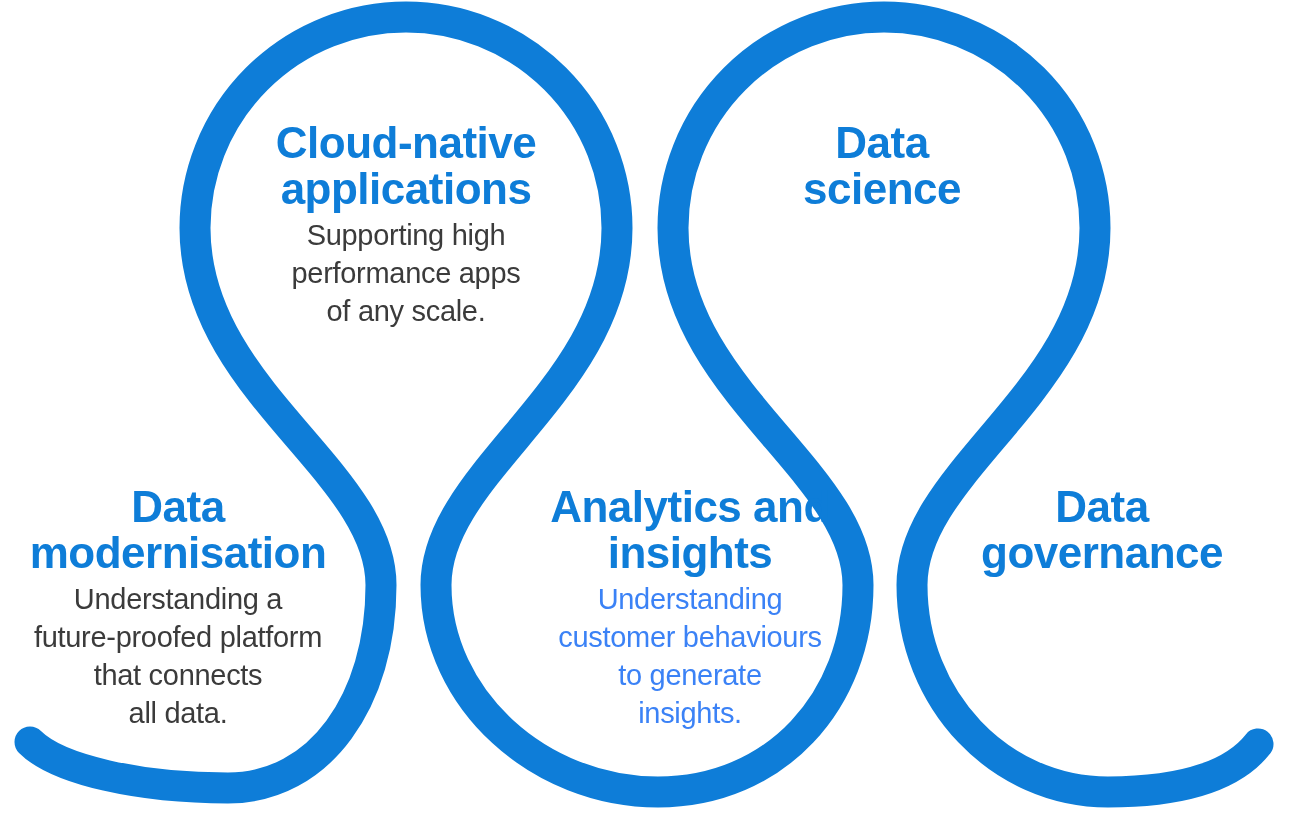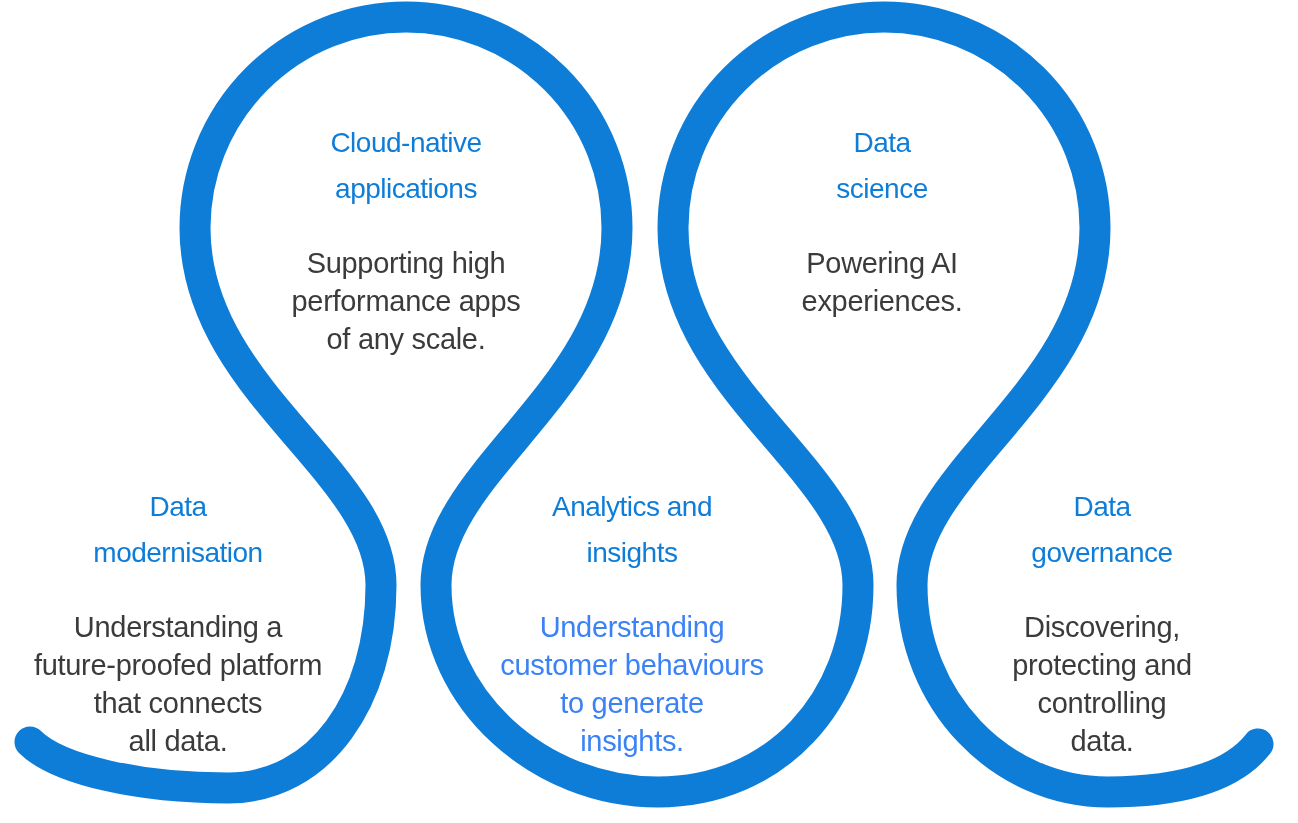--- a/index.html
+++ b/index.html
@@ -18,39 +18,39 @@
     width: 1298px;
     height: 823px;
     display: block;
   }
   .node {
     position: absolute;
     transform: translateX(-50%);
     text-align: center;
   }
   .node .title {
-    font-size: 28px;
-    font-weight: 400;
+    font-size: 44px;
+    font-weight: 700;
     line-height: 46px;
     white-space: pre-line;
     letter-spacing: -0.5px;
   }
   .node .desc {
-    margin-top: 32px;
+    margin-top: 4px;
     font-size: 29px;
     font-weight: 400;
     line-height: 38px;
     white-space: pre-line;
     letter-spacing: -0.3px;
   }
   
   .pos-cloud   { left: 406px;  top: 120px; }
   .pos-science { left: 882px;  top: 120px; }
   .pos-modern  { left: 178px;  top: 484px; }
-  .pos-analyt  { left: 632px;  top: 484px; }
+  .pos-analyt  { left: 690px;  top: 484px; }
   .pos-gov     { left: 1102px; top: 484px; }
 </style>
 </head>
 <body>
 
 <div class="canvas">
 
   <svg class="ribbon-svg" viewBox="0 0 1298 823" aria-hidden="true">
     <path d="M 30 742
              C 58 770, 140 788, 228 788
@@ -71,22 +71,20 @@
     <h2 class="title" style="color: rgb(14, 125, 216);">Cloud-native
 applications</h2>
     <p class="desc" style="color: rgb(59, 59, 59);">Supporting high
 performance apps
 of any scale.</p>
   </section>
 
   <section class="node pos-science">
     <h2 class="title" style="color: rgb(14, 125, 216);">Data
 science</h2>
-    <p class="desc" style="color: rgb(59, 59, 59);">Powering AI
-experiences.</p>
   </section>
 
   <section class="node pos-modern">
     <h2 class="title" style="color: rgb(14, 125, 216);">Data
 modernisation</h2>
     <p class="desc" style="color: rgb(59, 59, 59);">Understanding a
 future-proofed platform
 that connects
 all data.</p>
   </section>
@@ -96,19 +94,15 @@
 insights</h2>
     <p class="desc" style="color: #3b82f6;">Understanding
 customer behaviours
 to generate
 insights.</p>
   </section>
 
   <section class="node pos-gov">
     <h2 class="title" style="color: rgb(14, 125, 216);">Data
 governance</h2>
-    <p class="desc" style="color: rgb(59, 59, 59);">Discovering,
-protecting and
-controlling
-data.</p>
   </section>
 
 </div>
 
 </body></html>

